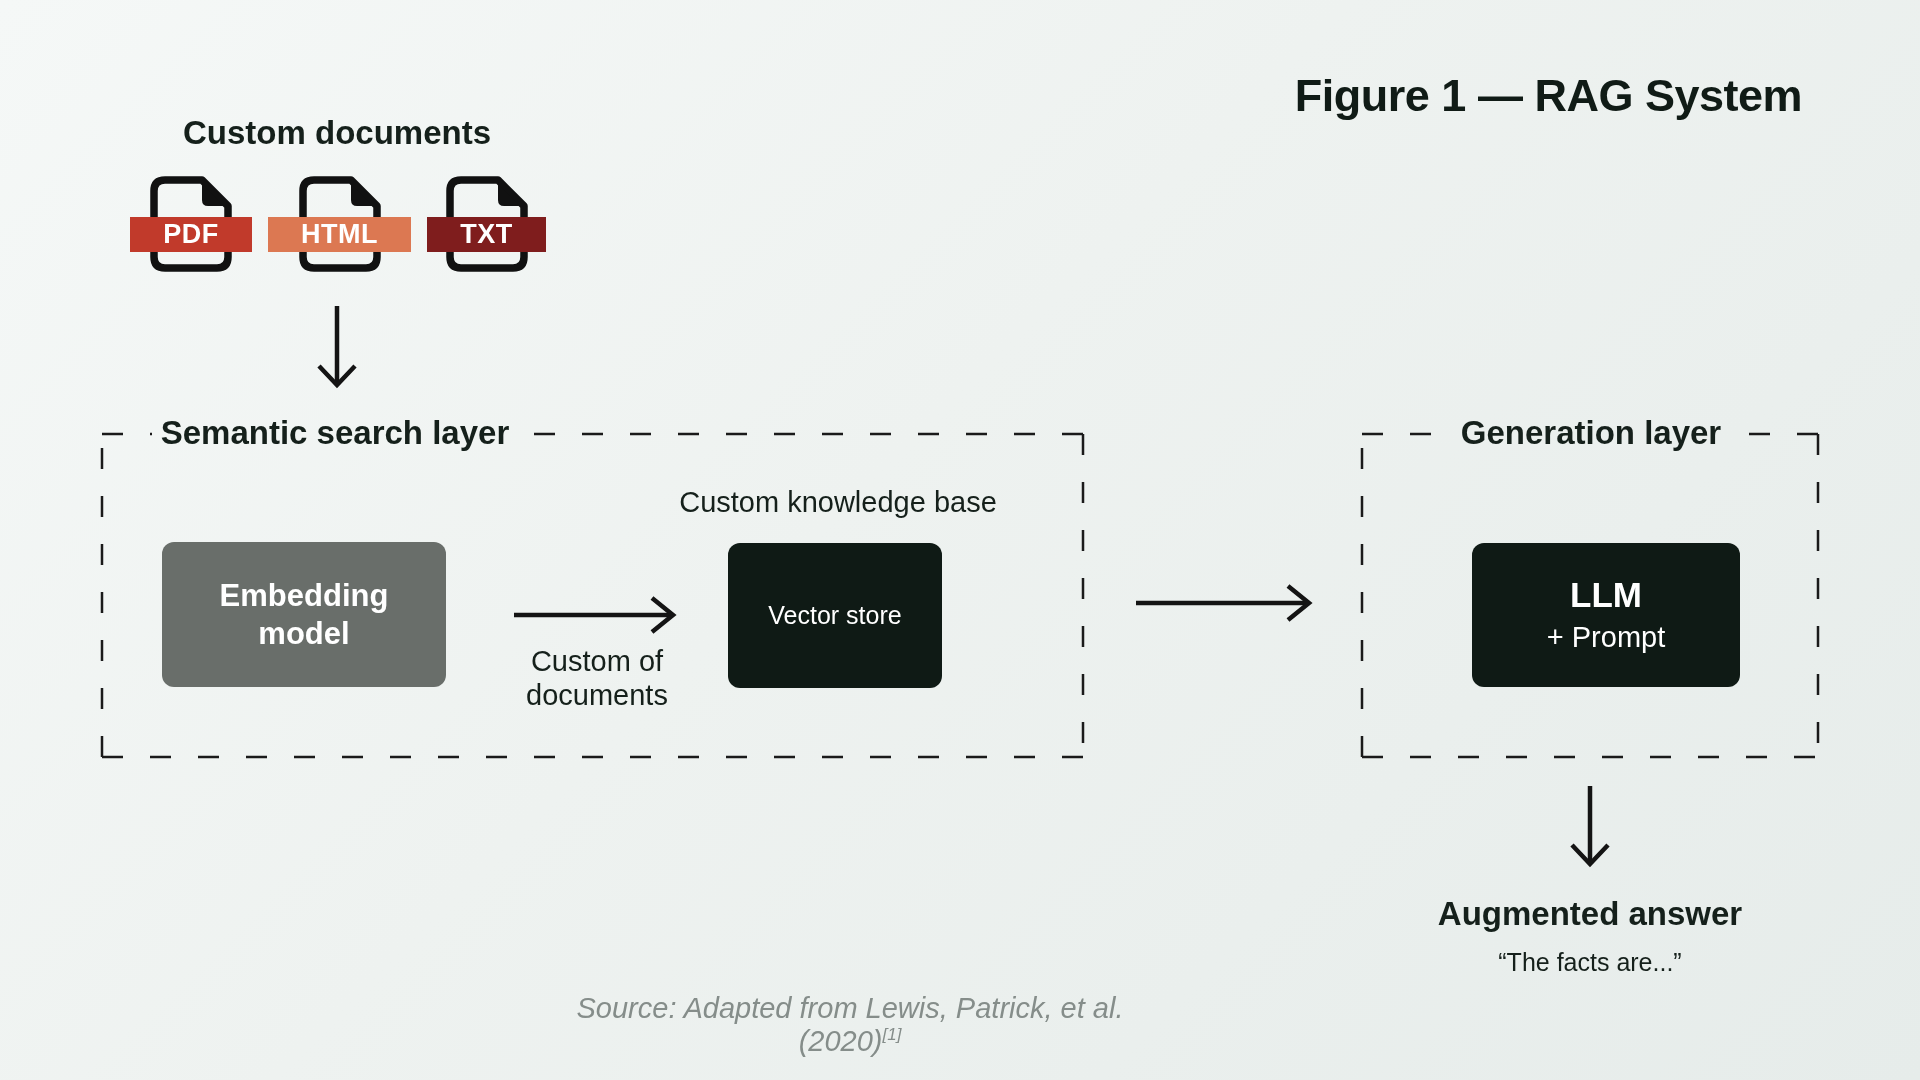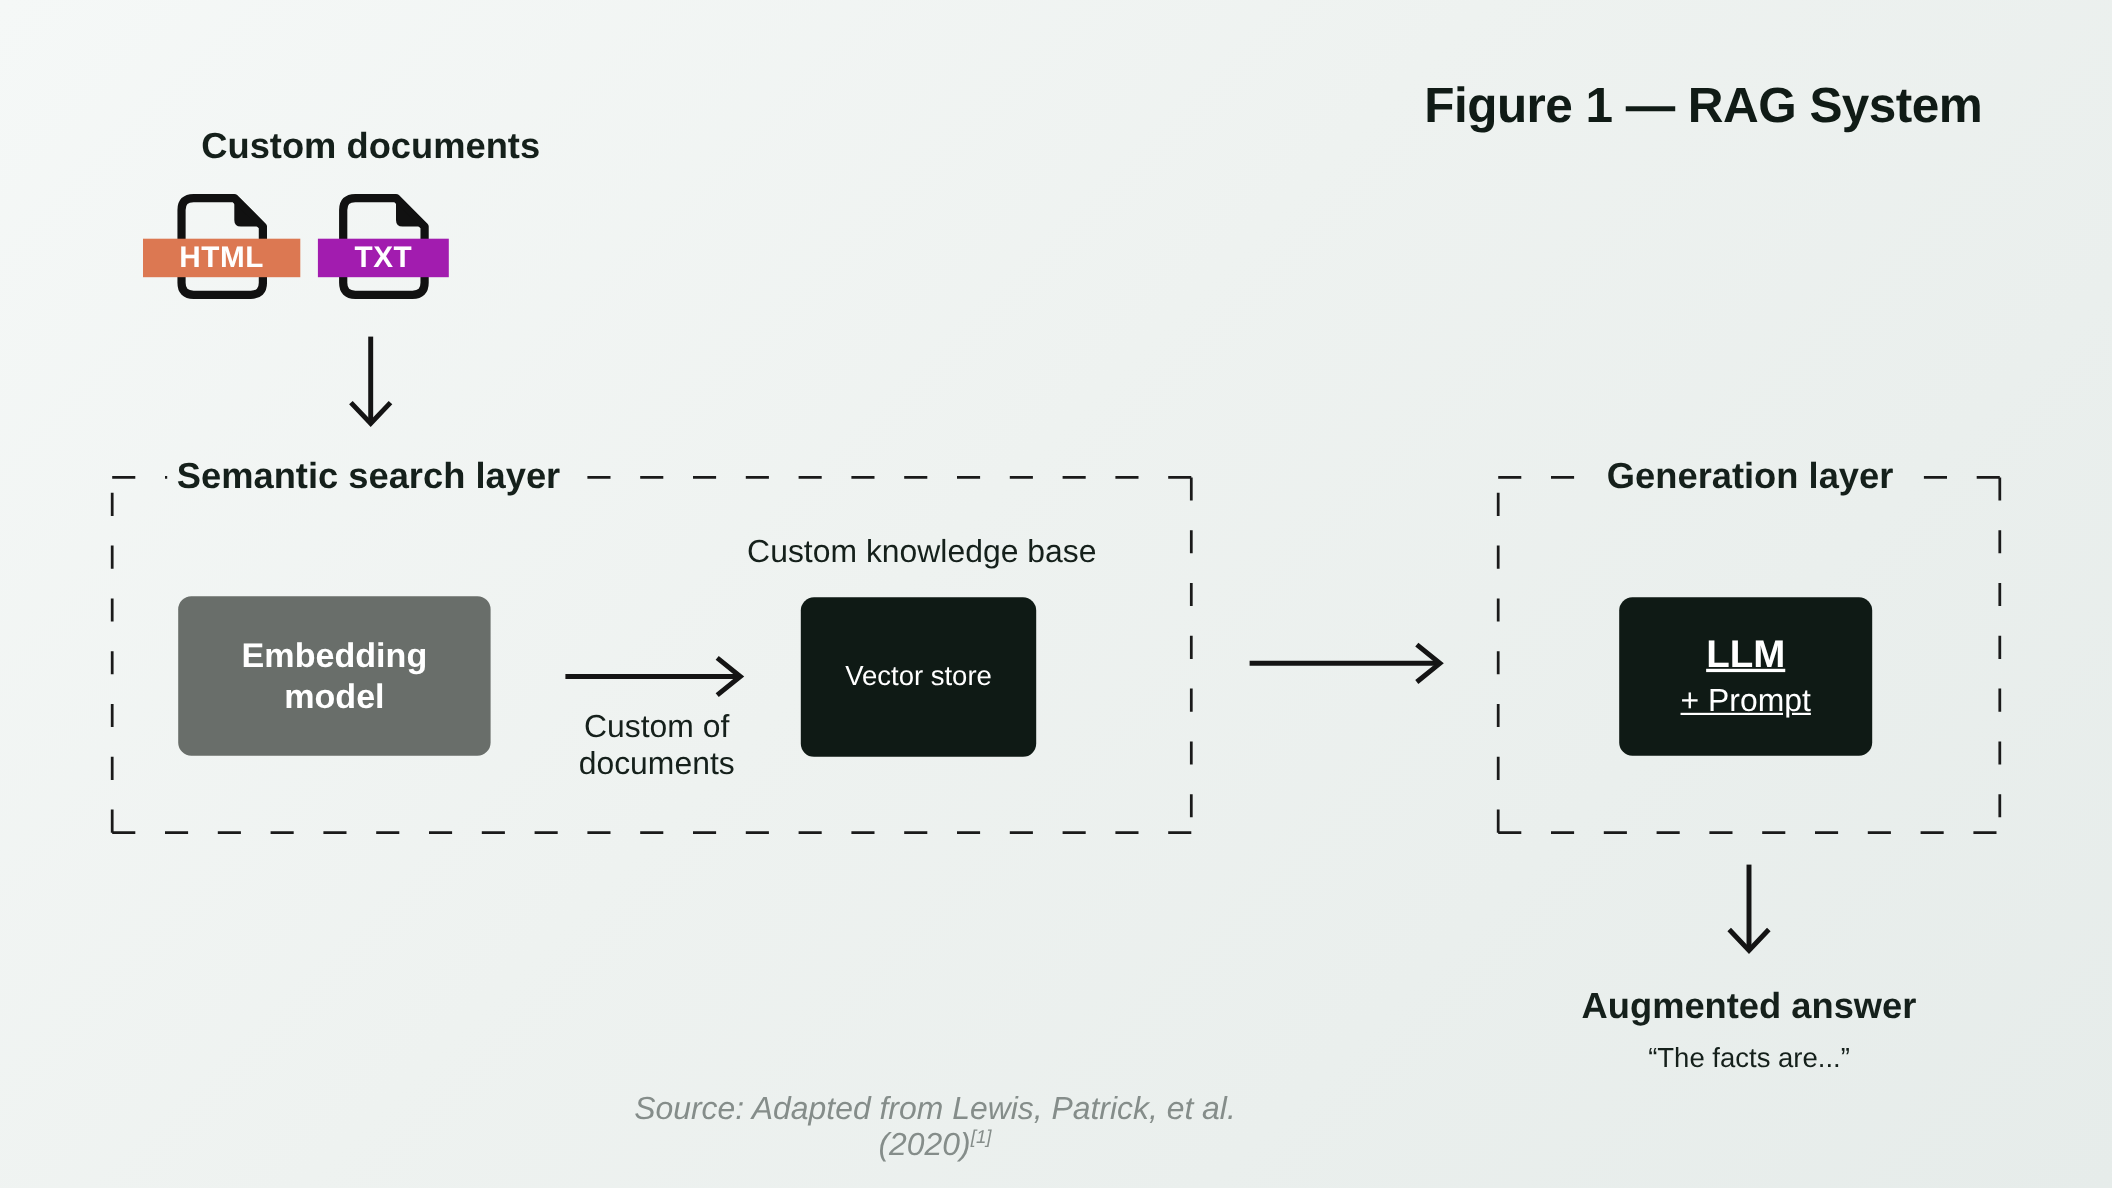--- a/index.html
+++ b/index.html
@@ -26,21 +26,21 @@
   .generation-label{left:1441px;width:300px;}
   .node-box{
     border-radius:12px;color:#ffffff;z-index:2;
     display:flex;flex-direction:column;align-items:center;justify-content:center;
     text-align:center;
   }
   .embedding-box{left:162px;top:542px;width:284px;height:145px;}
   .embedding-box .node-text{max-width:205px;font-size:31px;font-weight:bold;line-height:1.22;}
   .vector-box{left:728px;top:543px;width:214px;height:145px;}
   .vector-box .node-text{max-width:140px;font-size:25px;font-weight:normal;line-height:1.22;}
-  .llm-box{left:1472px;top:543px;width:230px;height:144px;text-decoration:underline;}
+  .llm-box{left:1472px;top:543px;width:268px;height:144px;}
   .llm-title{font-size:35px;font-weight:bold;line-height:1.1;}
   .llm-subtitle{font-size:29px;font-weight:normal;margin-top:6px;}
   .caption{font-size:29px;text-align:center;z-index:1;}
   .knowledge-caption{left:638px;top:486px;width:400px;}
   .chunks-caption{left:512px;top:644px;width:170px;line-height:1.18;}
   .answer-heading{left:1420px;top:895px;width:340px;text-align:center;font-size:33px;font-weight:bold;}
   .answer-quote{left:1420px;top:948px;width:340px;text-align:center;font-size:25px;}
   .source-line{
     left:540px;top:992px;width:620px;text-align:center;
     font-size:29px;font-style:italic;color:#858d8a;
@@ -83,33 +83,40 @@
       <path d="M 1572 845 L 1590 864 L 1608 845"></path>
     </g>
   </g>
 </svg>
 
 <div class="abs fig-title">Figure 1 — RAG System</div>
 
 <div class="abs docs-heading">Custom documents</div>
 
 <div class="abs icons-row">
+  <div class="file-icon" style="width:122px">
+    <svg width="82" height="96" viewBox="0 0 82 96">
+      <path d="M 52 4 H 15 Q 4 4 4 15 V 81 Q 4 92 15 92 H 67 Q 78 92 78 81 V 30 L 52 4 Z" fill="none" stroke="#111111" stroke-width="7.5" stroke-linejoin="round"></path>
+      <path d="M 52 8 L 74 30 H 58 Q 52 30 52 24 Z" fill="#111111"></path>
+    </svg>
+    <div class="file-banner" style="background: rgb(193, 58, 43);">PDF</div>
+  </div>
   <div class="file-icon" style="width:143px">
     <svg width="82" height="96" viewBox="0 0 82 96">
       <path d="M 52 4 H 15 Q 4 4 4 15 V 81 Q 4 92 15 92 H 67 Q 78 92 78 81 V 30 L 52 4 Z" fill="none" stroke="#111111" stroke-width="7.5" stroke-linejoin="round"></path>
       <path d="M 52 8 L 74 30 H 58 Q 52 30 52 24 Z" fill="#111111"></path>
     </svg>
     <div class="file-banner" style="background: rgb(220, 120, 82);">HTML</div>
   </div>
   <div class="file-icon" style="width:119px">
     <svg width="82" height="96" viewBox="0 0 82 96">
       <path d="M 52 4 H 15 Q 4 4 4 15 V 81 Q 4 92 15 92 H 67 Q 78 92 78 81 V 30 L 52 4 Z" fill="none" stroke="#111111" stroke-width="7.5" stroke-linejoin="round"></path>
       <path d="M 52 8 L 74 30 H 58 Q 52 30 52 24 Z" fill="#111111"></path>
     </svg>
-    <div class="file-banner" style="background: #a21caf;">TXT</div>
+    <div class="file-banner" style="background: #7f1d1d;">TXT</div>
   </div>
 </div>
 
 <div class="abs layer-label semantic-label">Semantic search layer</div>
 
 <div class="abs node-box embedding-box" style="background: rgb(105, 110, 106);">
   <div class="node-text">Embedding model</div>
 </div>
 
 <div class="abs caption chunks-caption">Custom of documents</div>

